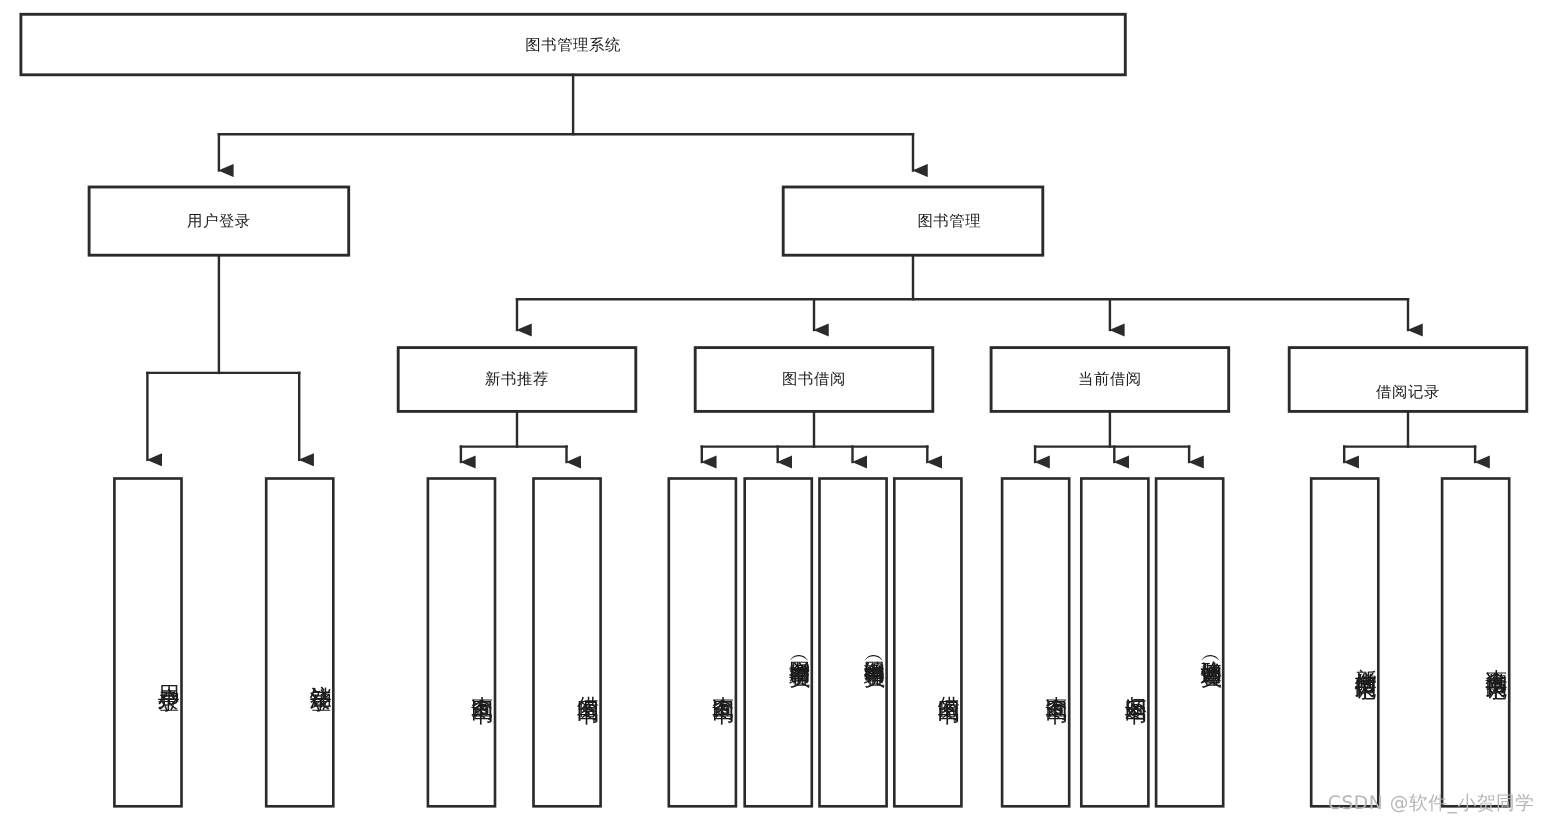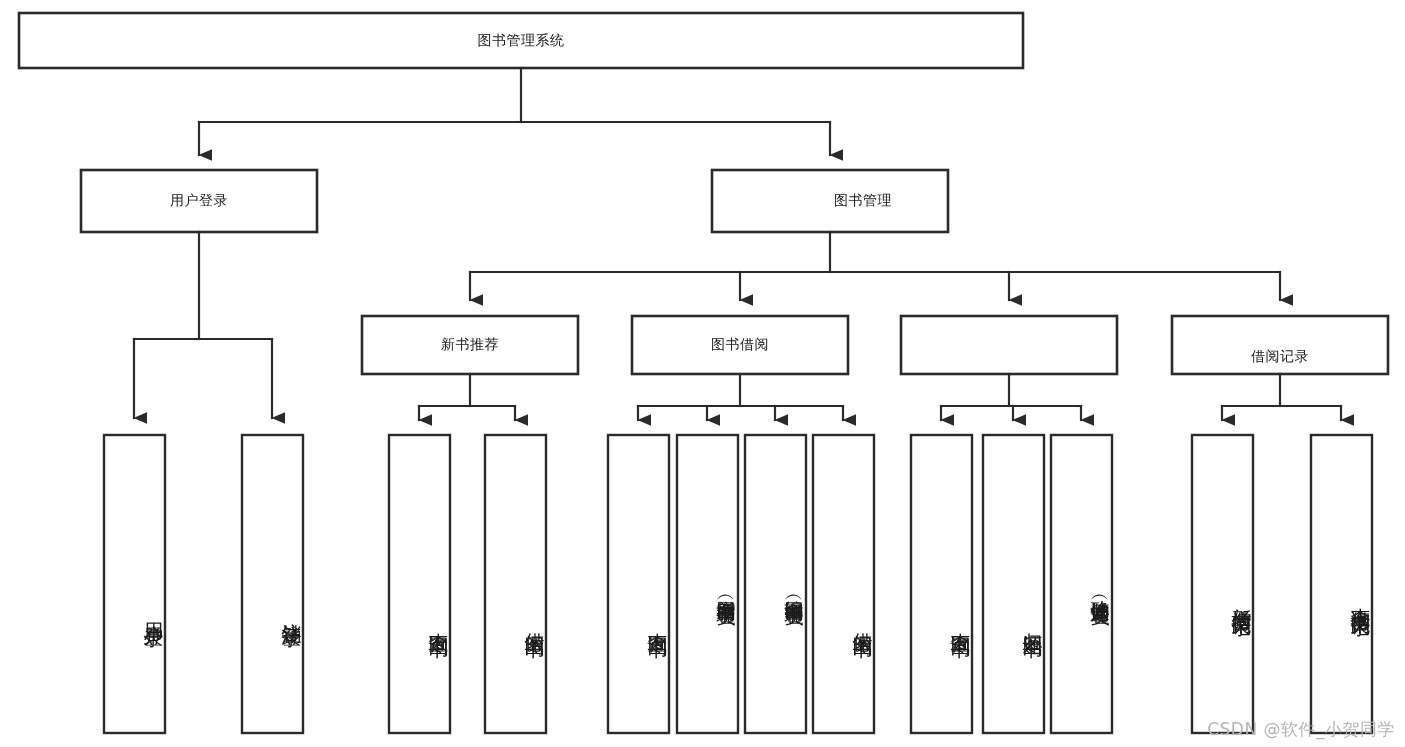--- a/index.html
+++ b/index.html
@@ -175,20 +175,21 @@
   <div class="node-label label-h" style="left:19px; top:13px; width:1004px; height:55px;">图书管理系统</div>
 
   <div class="node-label label-h" style="left:81px; top:170px; width:236px; height:62px;">用户登录</div>
 
   <div class="node-label label-h" style="left:712px; top:170px; width:236px; height:62px;margin-left:33px;">图书管理</div>
 
   <div class="node-label label-h" style="left:362px; top:316px; width:216px; height:58px;">新书推荐</div>
 
   <div class="node-label label-h" style="left:632px; top:316px; width:216px; height:58px;">图书借阅</div>
 
+  <div class="node-label label-h" style="left:901px; top:316px; width:216px; height:58px;">当前借阅</div>
 
   <div class="node-label label-h" style="left:1172px; top:316px; width:216px; height:58px;margin-top:12px;">借阅记录</div>
 
   <div class="node-label leaf" style="left:104px; top:488px; width:61px; height:240px;">用户登录</div>
 
   <div class="node-label leaf" style="left:242px; top:488px; width:61px; height:240px;">注销登录</div>
 
   <div class="node-label leaf" style="left:389px; top:505px; width:61px; height:225px;">查询图书</div>
 
   <div class="node-label leaf" style="left:485px; top:505px; width:61px; height:225px;">借阅图书</div>

